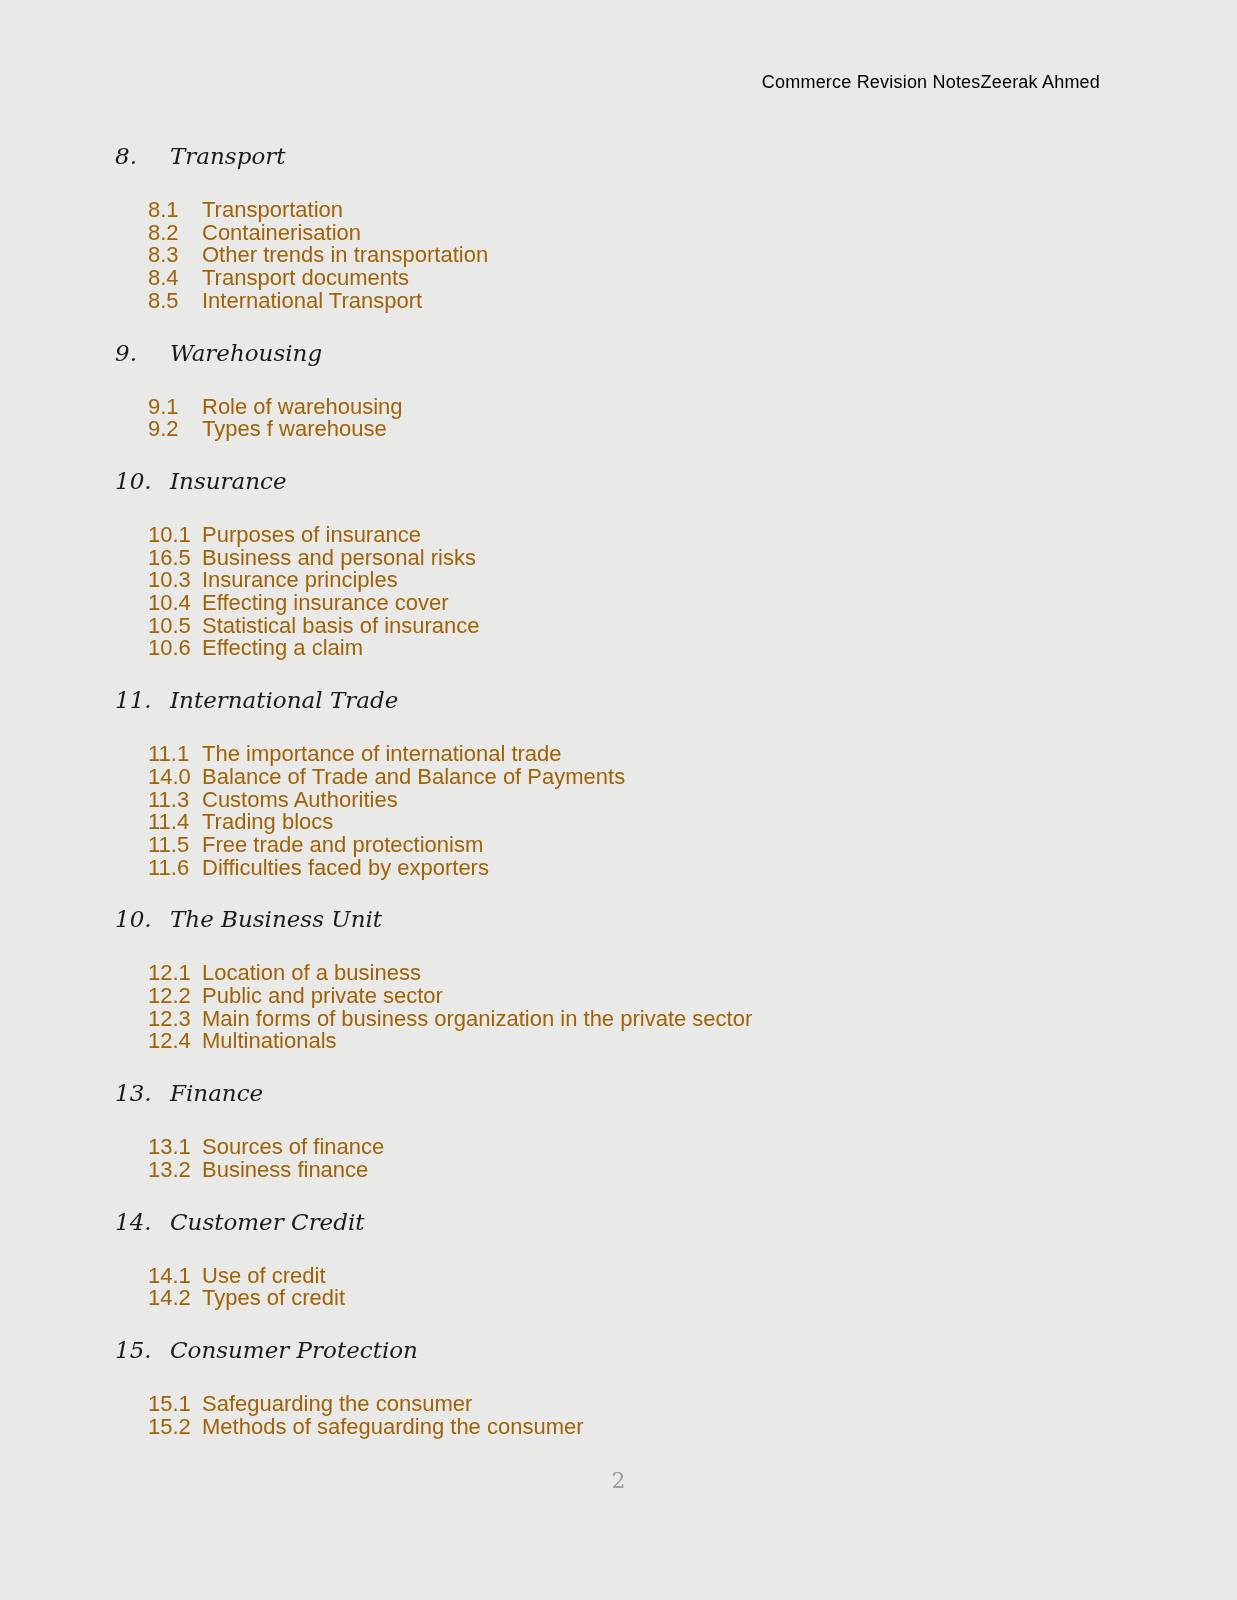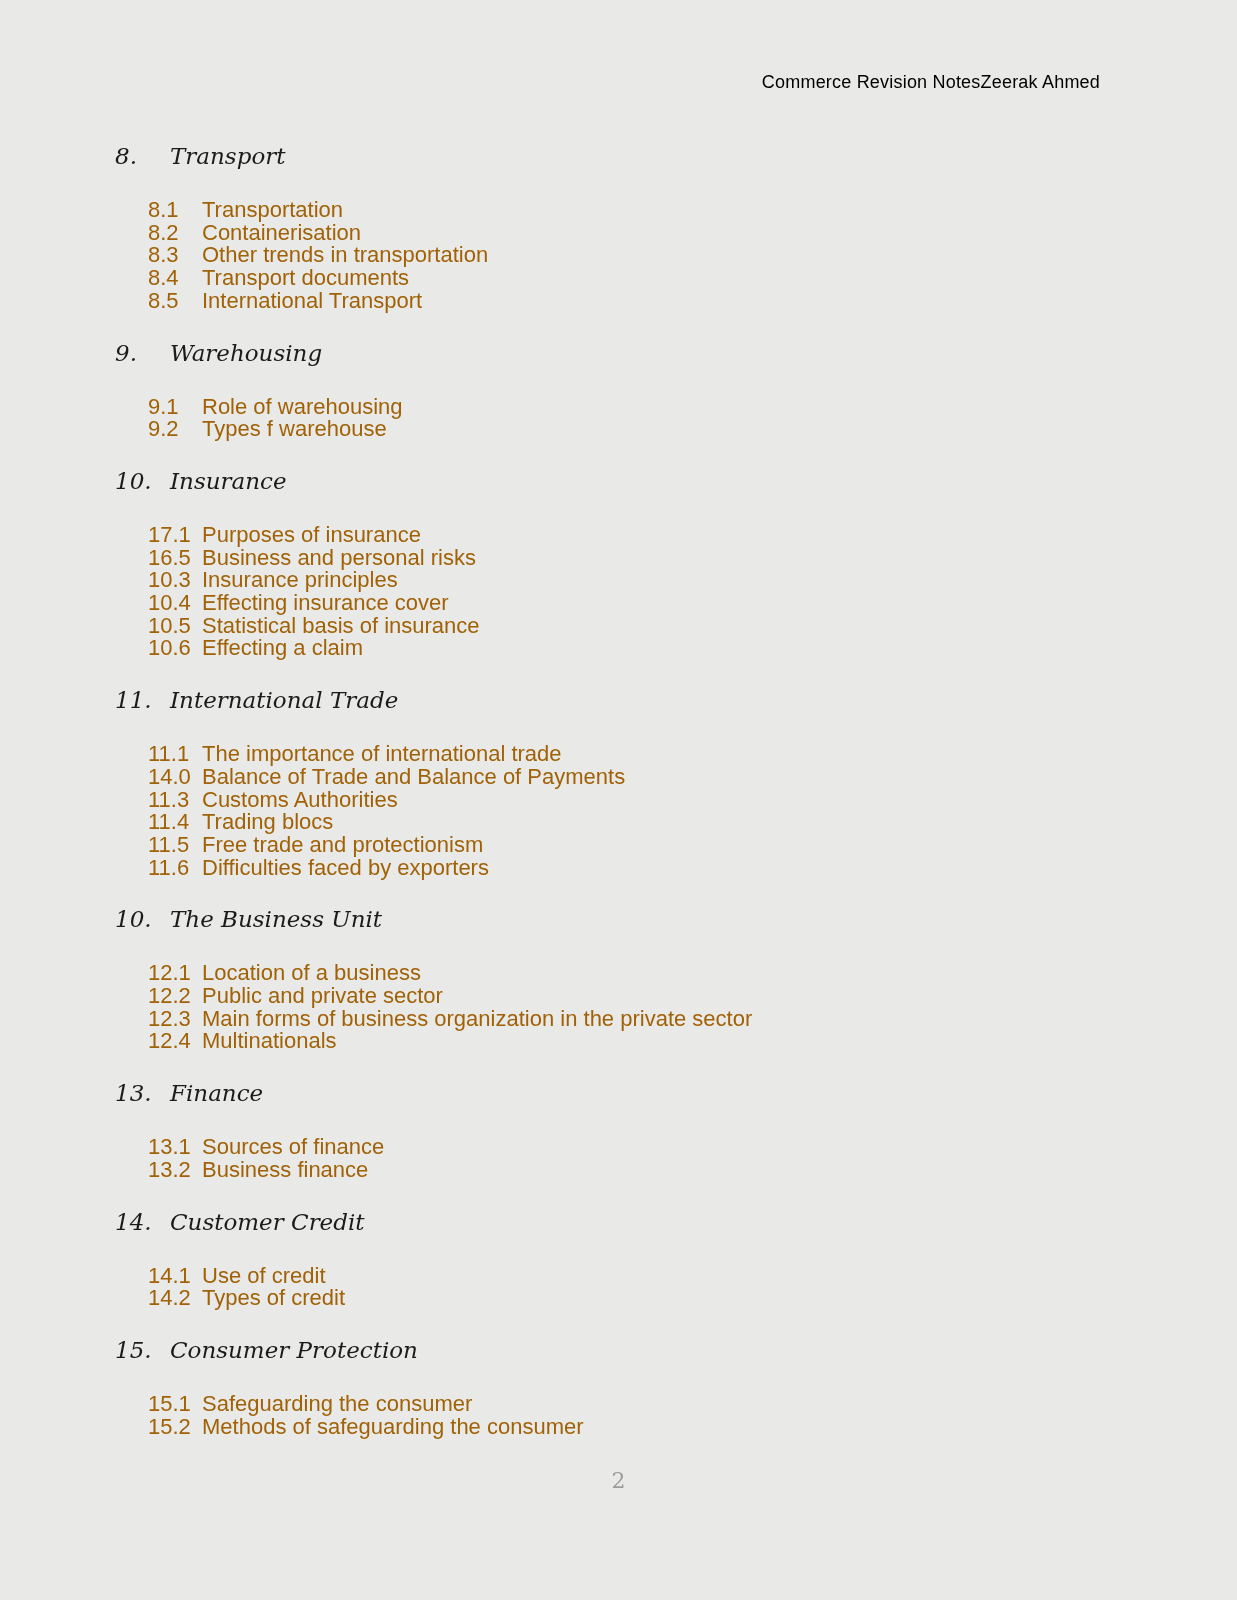--- a/index.html
+++ b/index.html
@@ -81,21 +81,21 @@
         <span class="item-num">9.2</span>
         <span class="item-label">Types f warehouse</span>
       </div>
     </div>
     <div class="section-heading">
       <span class="sec-num">10.</span>
       <span class="sec-title">Insurance</span>
     </div>
     <div class="item-list">
       <div class="toc-item">
-        <span class="item-num">17.1</span>
+        <span class="item-num">10.1</span>
         <span class="item-label">Purposes of insurance</span>
       </div>
       <div class="toc-item">
         <span class="item-num">16.5</span>
         <span class="item-label">Business and personal risks</span>
       </div>
       <div class="toc-item">
         <span class="item-num">10.3</span>
         <span class="item-label">Insurance principles</span>
       </div>

